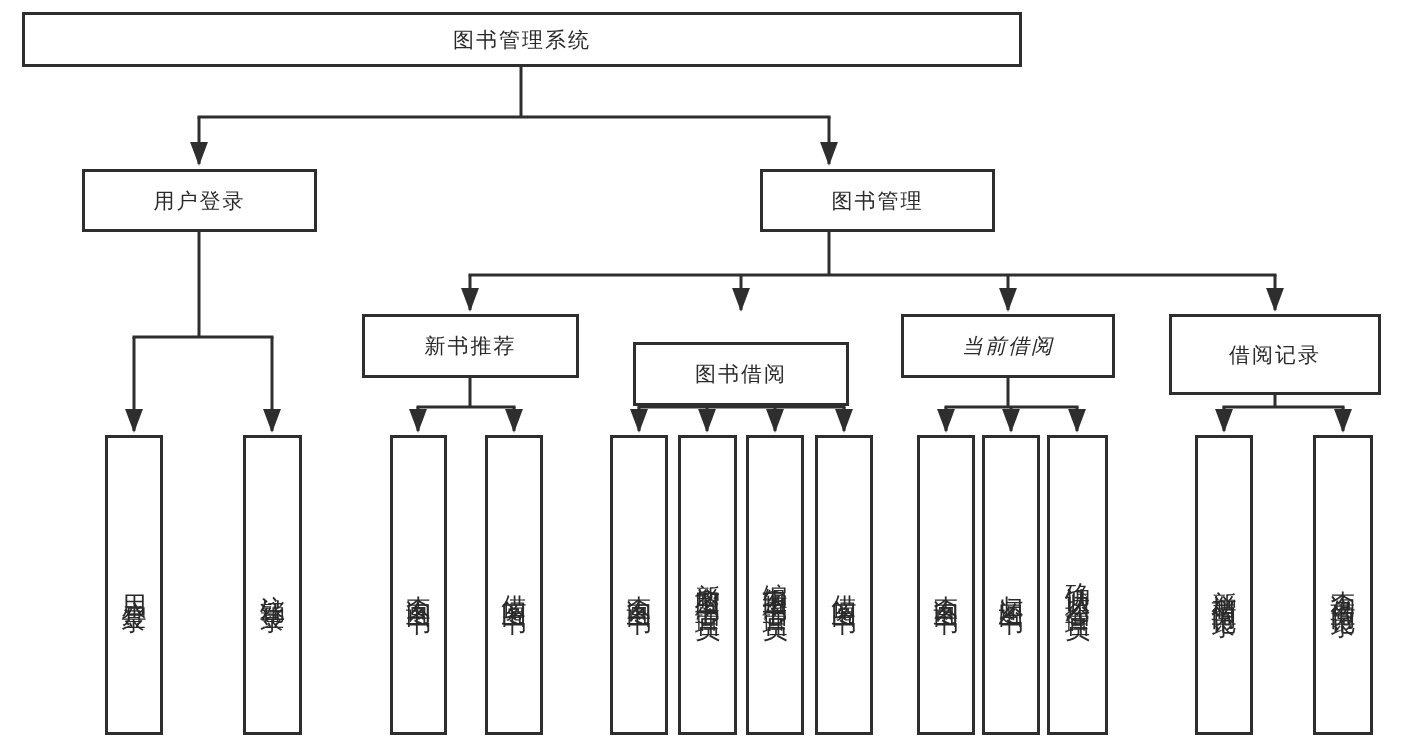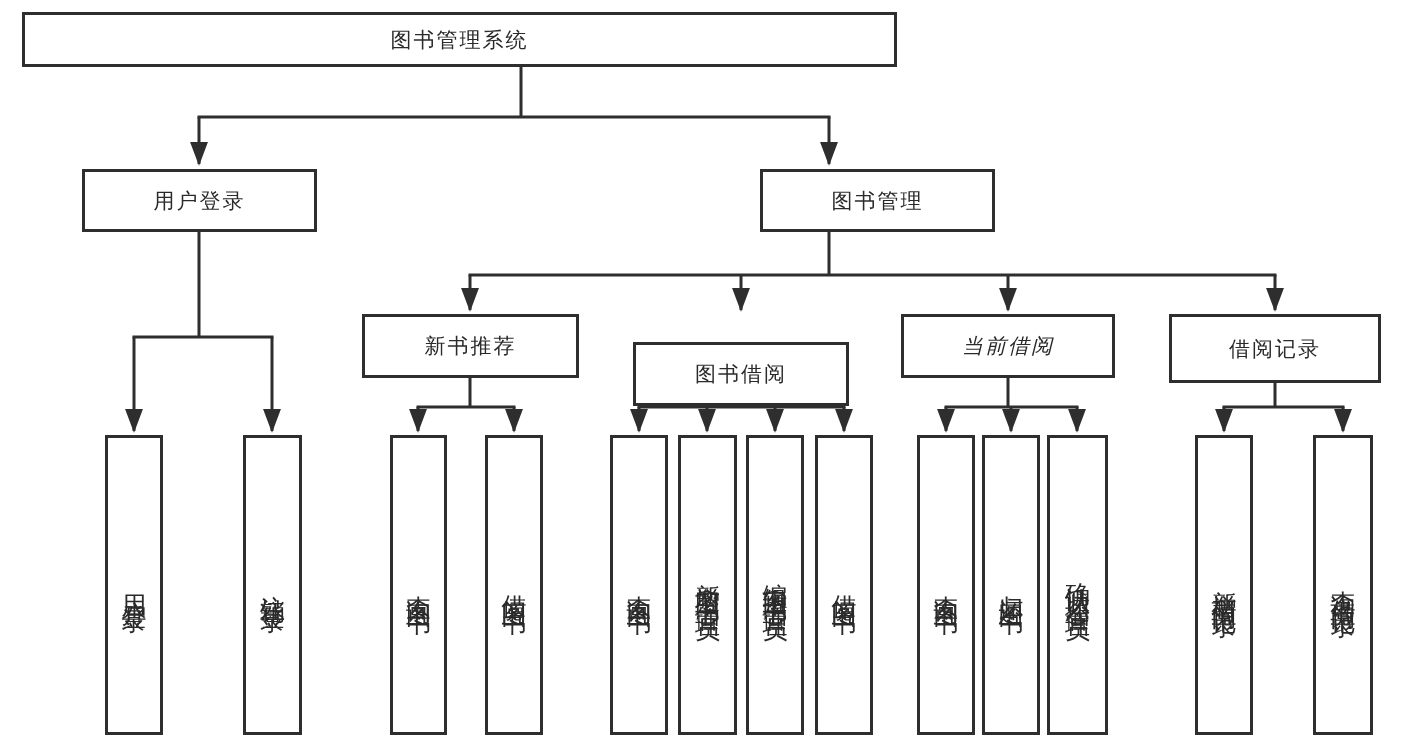--- a/index.html
+++ b/index.html
@@ -30,27 +30,27 @@
   }
   .h { font-size: 21px; letter-spacing: 2px; white-space: nowrap; }
   .v {
     writing-mode: vertical-rl;
     text-orientation: mixed;
     font-size: 25px;
     letter-spacing: 5px;
     line-height: 1;
   }
   
-  #n-root    { left: 22px;   top: 12px;  width: 875px; height: 55px; }
+  #n-root    { left: 22px;   top: 12px;  width: 1000px; height: 55px; }
   #n-ulogin  { left: 82px;   top: 169px; width: 235px;  height: 63px; }
   #n-bmgmt   { left: 712px;  top: 169px; width: 235px;  height: 63px; margin-left: 48px; }
   #n-nbrec   { left: 362px;  top: 314px; width: 217px;  height: 64px; }
   #n-bborrow { left: 633px;  top: 314px; width: 216px;  height: 64px; margin-top: 28px; }
   #n-cborrow { left: 901px;  top: 314px; width: 214px;  height: 64px; font-style: italic; }
-  #n-brec    { left: 1169px; top: 314px; width: 212px;  height: 69px; }
+  #n-brec    { left: 1169px; top: 314px; width: 212px;  height: 81px; }
   .leaf { top: 435px; height: 300px; }
   #l-ulogin  { left: 105px;  width: 58px; }
   #l-logout  { left: 243px;  width: 59px; }
   #l-nb-q    { left: 390px;  width: 57px; }
   #l-nb-b    { left: 485px;  width: 58px; }
   #l-bb-q    { left: 610px;  width: 58px; }
   #l-bb-add  { left: 678px;  width: 59px; }
   #l-bb-edit { left: 746px;  width: 58px; }
   #l-bb-b    { left: 815px;  width: 58px; }
   #l-cb-q    { left: 917px;  width: 58px; }

